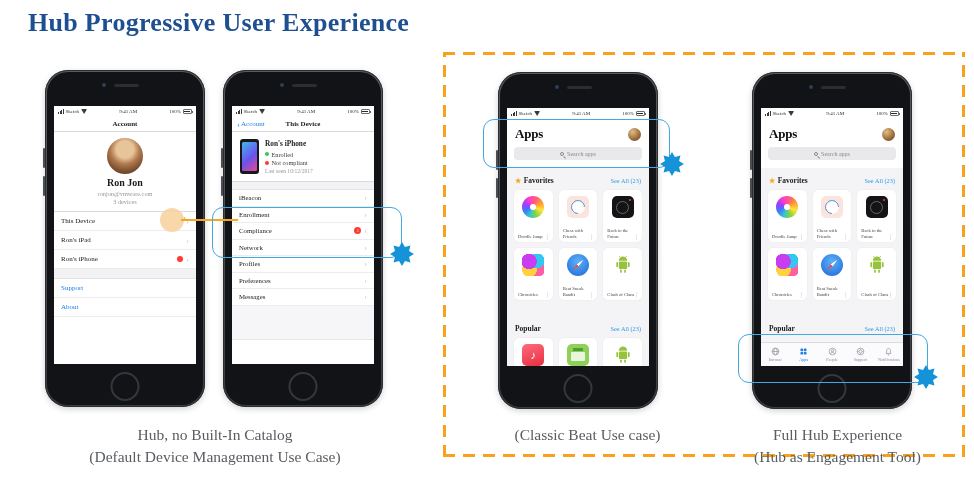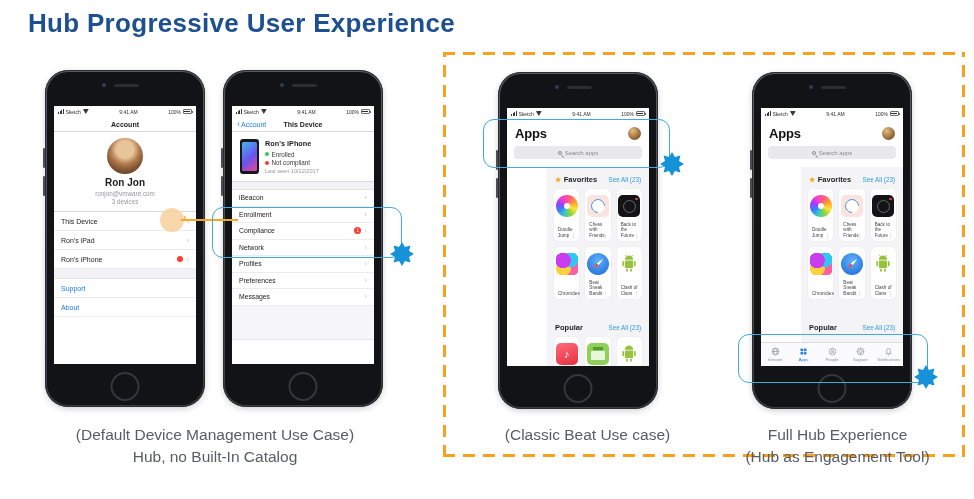--- a/index.html
+++ b/index.html
@@ -1,18 +1,18 @@
 <!DOCTYPE html>
 <html><head>
 <meta charset="utf-8">
 <style>
   * { box-sizing: border-box; margin: 0; padding: 0; }
   html,body { background:#fff; }
   body { font-family:"Liberation Sans", sans-serif; }
-  .canvas { position:relative; width:974px; height:499px; background:#fff; overflow:hidden; }
+  .canvas { position:relative; width:974px; height:499px; background:#fff; overflow:hidden;font-family:Liberation Serif, serif; }
 
   .main-title { position:absolute; left:28px; top:8px; font-size:26px; font-weight:600;
     color:#1d4f91; letter-spacing:.3px; }
 
   
   .dashedbox { position:absolute; left:443px; top:52px; width:522px; height:405px;
     background:
       repeating-linear-gradient(90deg,#f9a11c 0 12px,transparent 12px 20px) top left/100% 3px no-repeat,
       repeating-linear-gradient(90deg,#f9a11c 0 12px,transparent 12px 20px) bottom left/100% 3px no-repeat,
       repeating-linear-gradient(0deg,#f9a11c 0 12px,transparent 12px 20px) top left/3px 100% no-repeat,
@@ -109,21 +109,21 @@
     background:#fff; }
   .atitle { font-size:13px; font-weight:700; color:#101013; letter-spacing:-.2px; }
   .aavatar { width:13px; height:13px; border-radius:50%;
     background:radial-gradient(circle at 35% 30%,#e2bd85,#9a6a38 60%,#5f3f20); }
   .searchwrap { padding:0 7px 8px; background:#fff; }
   .searchbar { height:13px; background:#e9e9eb; border-radius:4px; display:flex;
     align-items:center; justify-content:center; gap:3px; color:#8a8a8f; font-size:6px; }
   .lens { width:4px; height:4px; border:1px solid #8a8a8f; border-radius:50%; position:relative; }
   .lens::after { content:''; position:absolute; width:1px; height:2.5px; background:#8a8a8f;
     left:3.4px; top:3px; transform:rotate(-45deg); }
-  .abody { background:#f4f4f6; height:209px;margin-left:40px; }
+  .abody { background:#f4f4f6; height:209px; }
   .sechdr { display:flex; align-items:baseline; justify-content:space-between; padding:8px 8px 5px; }
   .sectitle { font-size:7.5px; font-weight:700; color:#1c1c1e; display:flex; align-items:center;
     gap:2.5px; }
   .favstar { color:#f6a623; font-size:7px; }
   .seeall { font-size:6.3px; color:#2e9ae4; }
   .agrid { display:grid; grid-template-columns:repeat(3,1fr); gap:6px; padding:0 7px; }
   .acard { background:#fff; border-radius:5px; height:52px; position:relative;
     box-shadow:0 0 0 .5px #ebebed; }
   .aicon { width:22px; height:22px; margin:6px auto 0; position:relative; }
   .alabel { position:absolute; left:4px; bottom:3px; font-size:4.6px; line-height:1.2;
@@ -593,22 +593,22 @@
     <polygon fill="#1592d8" points="23,12 18.5,14.7 19.8,19.8 14.7,18.5 12,23 9.3,18.5 4.2,19.8 5.5,14.7 1,12 5.5,9.3 4.2,4.2 9.3,5.5 12,1 14.7,5.5 19.8,4.2 18.5,9.3"></polygon>
   </svg>
   <svg class="bstar bs3" viewBox="0 0 24 24">
     <polygon fill="#1592d8" points="23,12 18.5,14.7 19.8,19.8 14.7,18.5 12,23 9.3,18.5 4.2,19.8 5.5,14.7 1,12 5.5,9.3 4.2,4.2 9.3,5.5 12,1 14.7,5.5 19.8,4.2 18.5,9.3"></polygon>
   </svg>
   <svg class="bstar bs4" viewBox="0 0 24 24">
     <polygon fill="#1592d8" points="23,12 18.5,14.7 19.8,19.8 14.7,18.5 12,23 9.3,18.5 4.2,19.8 5.5,14.7 1,12 5.5,9.3 4.2,4.2 9.3,5.5 12,1 14.7,5.5 19.8,4.2 18.5,9.3"></polygon>
   </svg>
 
   <div class="caption cap1">
+    <div>Hub, no Built-In Catalog</div>
     <div>(Default Device Management Use Case)</div>
-    <div>Hub, no Built-In Catalog</div>
   </div>
   <div class="caption cap2">
     <div>(Classic Beat Use case)</div>
   </div>
   <div class="caption cap3">
     <div>Full Hub Experience</div>
     <div>(Hub as Engagement Tool)</div>
   </div>
 
 

